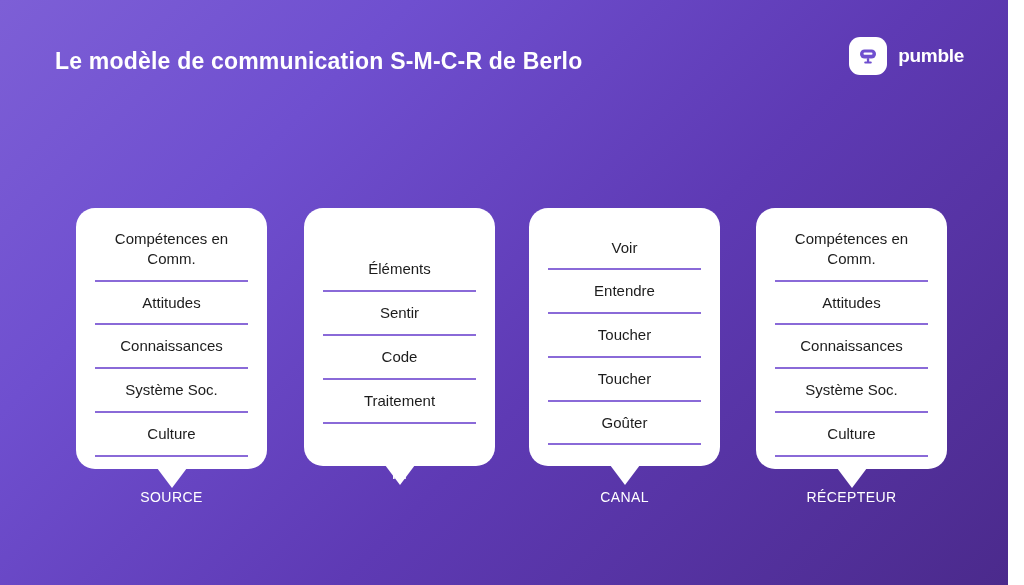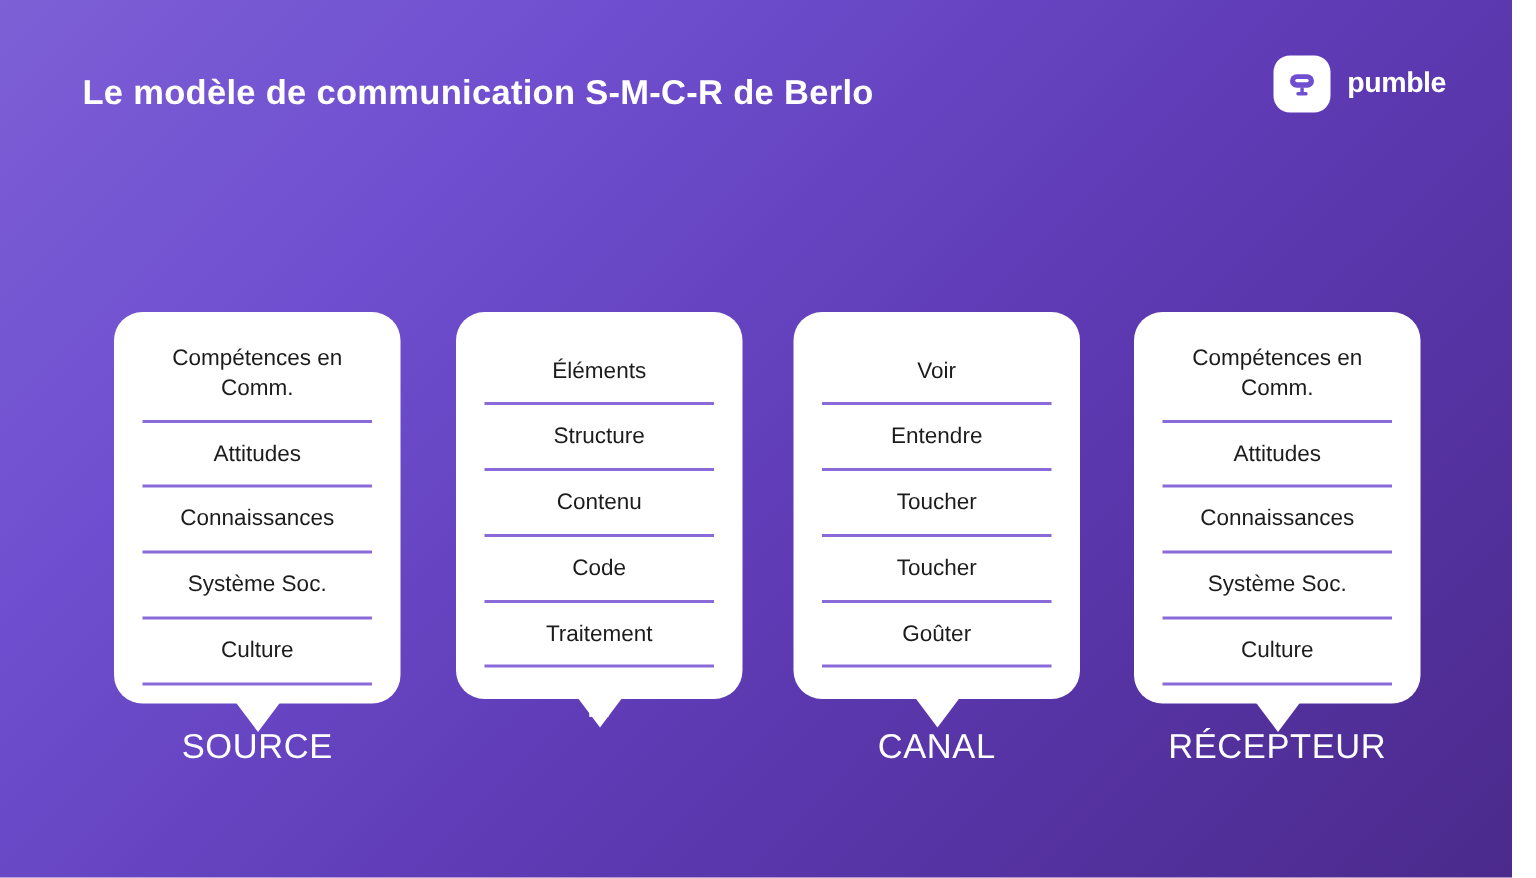--- a/index.html
+++ b/index.html
@@ -147,21 +147,21 @@
   .legend-block.col-3 { left: 756px; }
 
   .legend-letter {
     font-size: 19px;
     line-height: 25px;
     font-weight: normal;
     letter-spacing: 0.4px;
   }
 
   .legend-word {
-    font-size: 23px;
+    font-size: 14px;
     line-height: 25px;
     font-weight: normal;
     letter-spacing: 0.4px;
   }
 </style>
 </head>
 <body>
 
 <div id="infographic">
 
@@ -190,22 +190,21 @@
         <div class="card-item">Connaissances</div>
         <div class="card-item">Système Soc.</div>
         <div class="card-item">Culture</div>
         <div class="card-tail"></div>
       </div>
     </div>
 
     <div class="column col-1">
       <div class="card">
         <div class="card-item">Éléments</div>
-        <div class="card-item">Structure</div>
-        <div class="card-item">Contenu</div>
+        <div class="card-item">Sentir</div>
         <div class="card-item">Code</div>
         <div class="card-item">Traitement</div>
         <div class="card-tail"></div>
       </div>
     </div>
 
     <div class="column col-2">
       <div class="card">
         <div class="card-item">Voir</div>
         <div class="card-item">Entendre</div>

